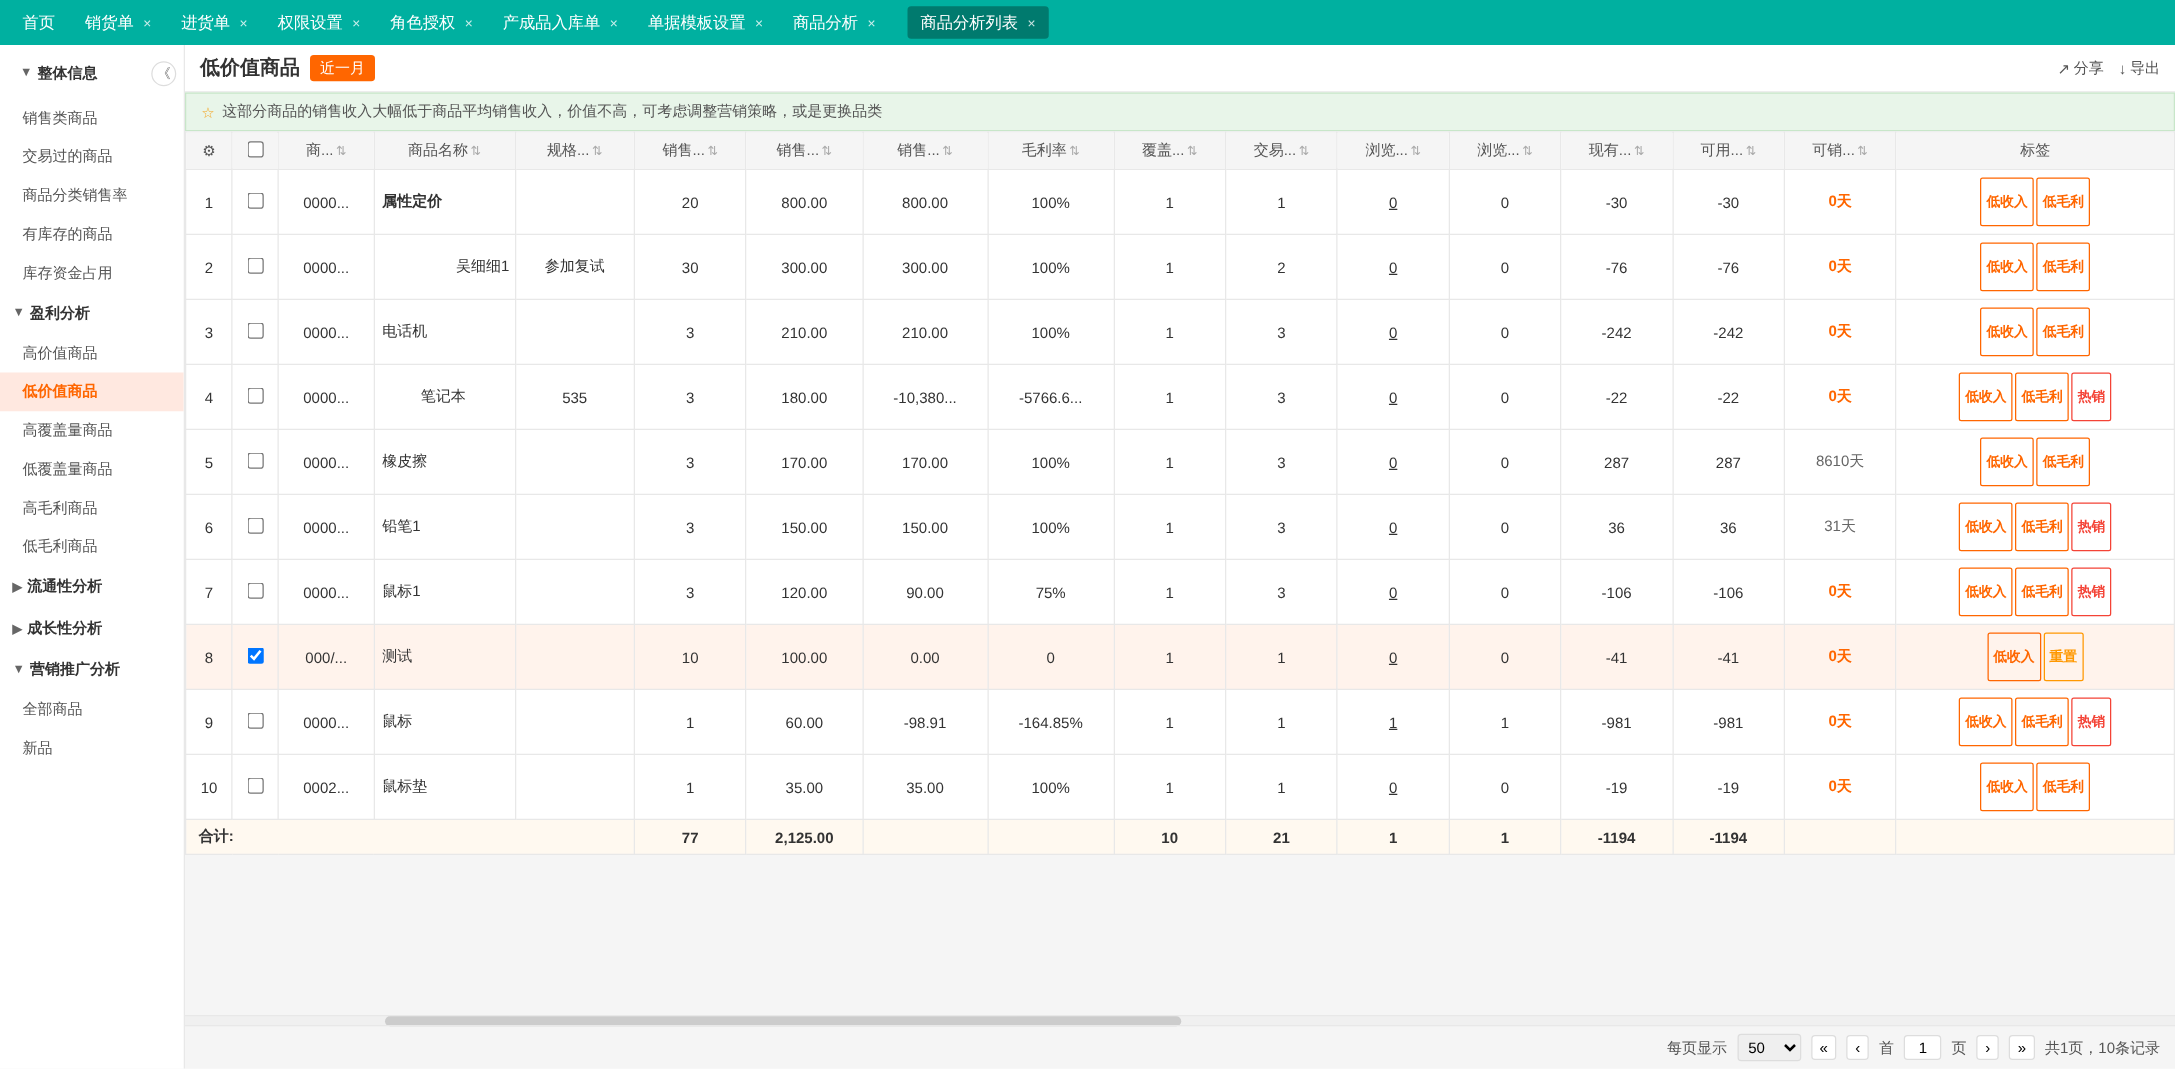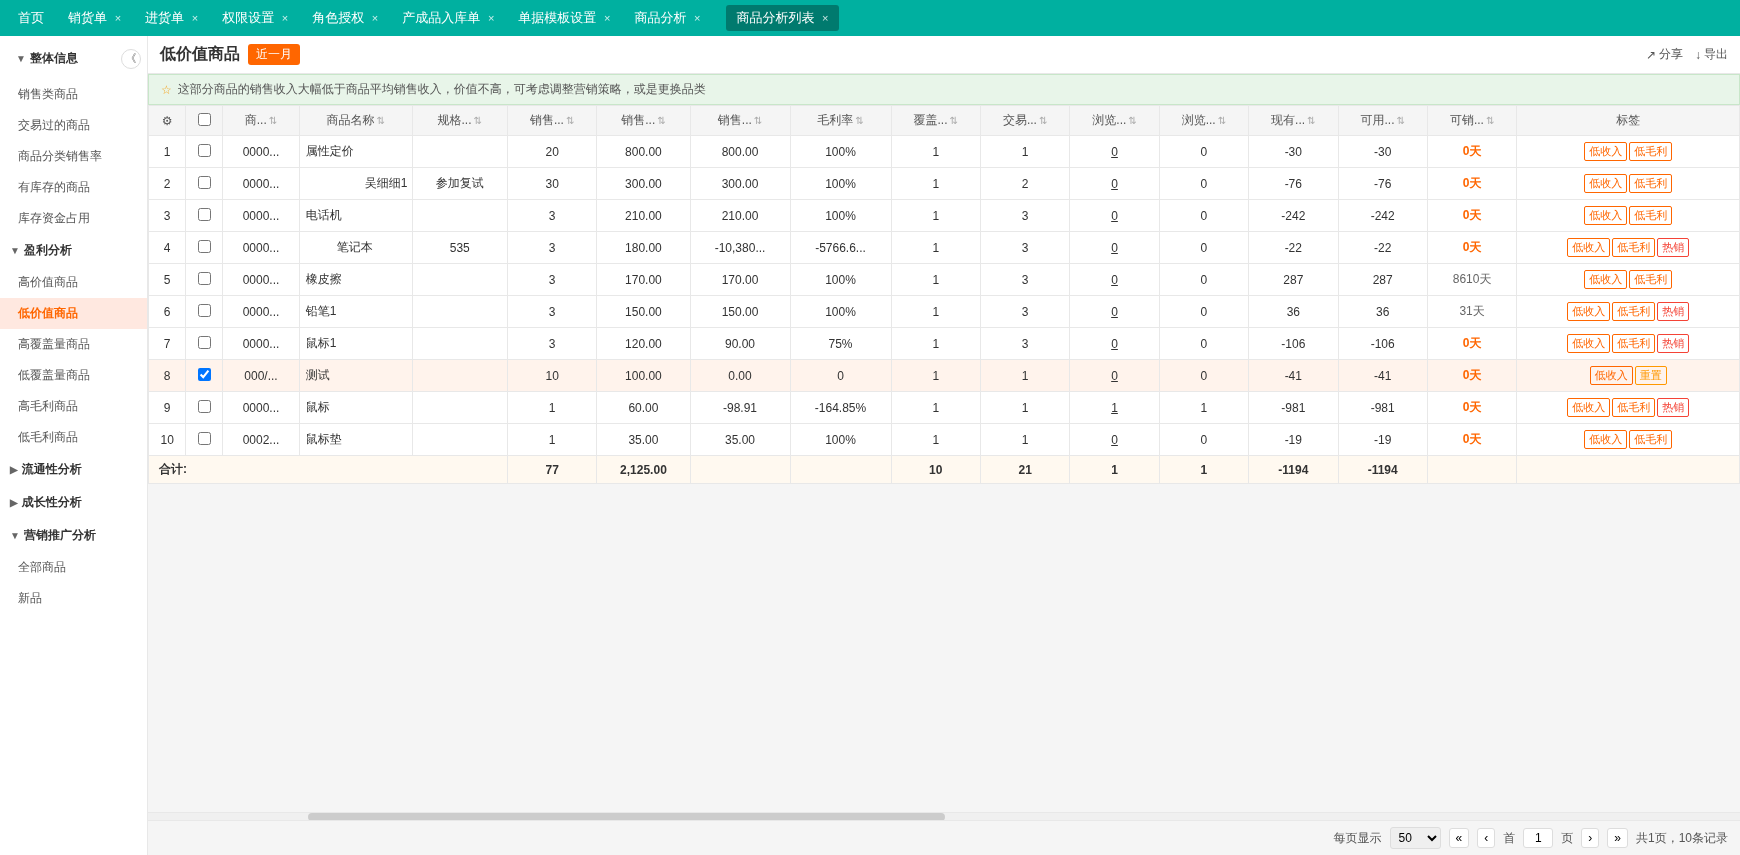--- a/index.html
+++ b/index.html
@@ -168,24 +168,25 @@
       border: 1px solid #e8e8e8;
       padding: 5px 4px;
       text-align: center;
       color: #333;
       font-size: 12px;
       white-space: nowrap;
     }
     tbody tr.highlighted { background: #fff3ec; }
     .tag {
       display: inline-block;
-      padding: 1px 4px;
+      padding: 11px 4px;
       border-radius: 2px;
       font-size: 11px;
       margin: 1px;
+      font-weight: bold;
     }
     .tag-orange { color: #ff6600; border: 1px solid #ff6600; }
     .tag-red { color: #f44336; border: 1px solid #f44336; }
     .tag-orange2 { color: #ff9800; border: 1px solid #ff9800; }
     .link-underline { text-decoration: underline; color: #333; cursor: pointer; }
     .zero-days { color: #ff6600; font-weight: bold; }
     .days-num { color: #666; }
     .total-row td {
       background: #fff9f0;
       font-weight: bold;
@@ -379,21 +380,21 @@
                 <div class="col-header">可销...<span class="sort-icon">⇅</span></div>
               </th>
             <th>标签</th>
           </tr>
         </thead>
         <tbody id="table-body">
         <tr>
     <td>1</td>
     <td><input type="checkbox" style=""></td>
     <td>0000...</td>
-    <td style="text-align:left;padding-left:6px;">属性定价</td>
+    <td style="text-align:left;padding-left:6px;font-weight:bold;">属性定价</td>
     <td></td>
     <td>20</td>
     <td>800.00</td>
     <td>800.00</td>
     <td>100%</td>
     <td>1</td>
     <td>1</td>
     <td><span class="link-underline">0</span></td>
     <td>0</td>
     <td>-30</td>

